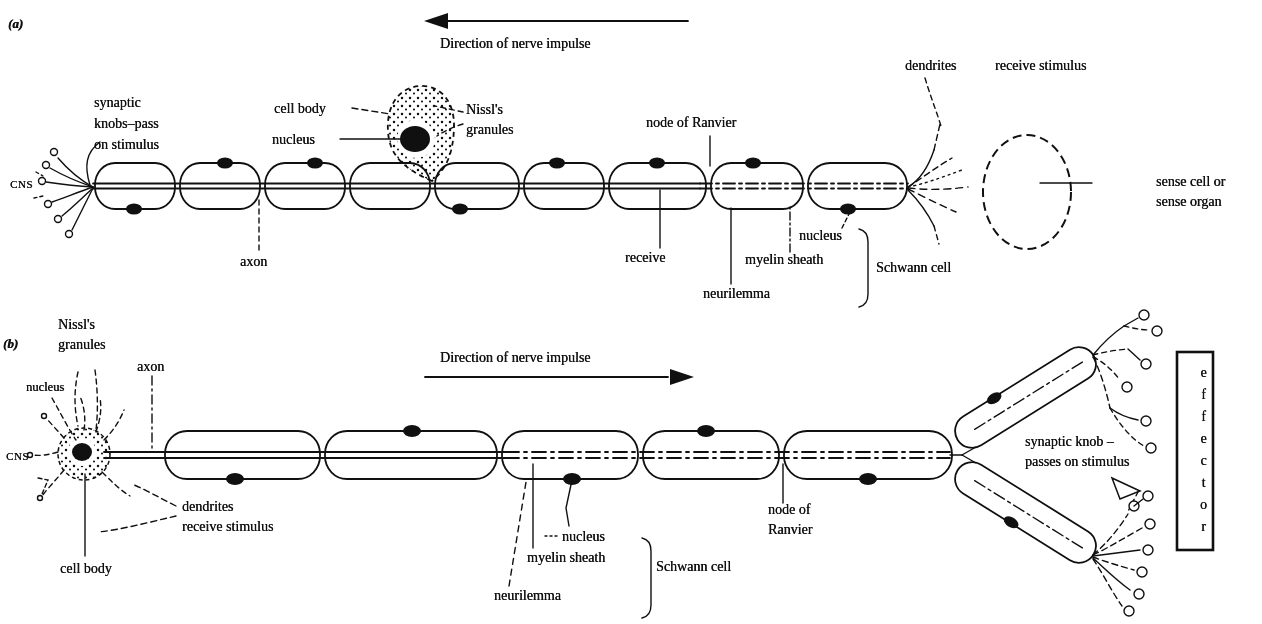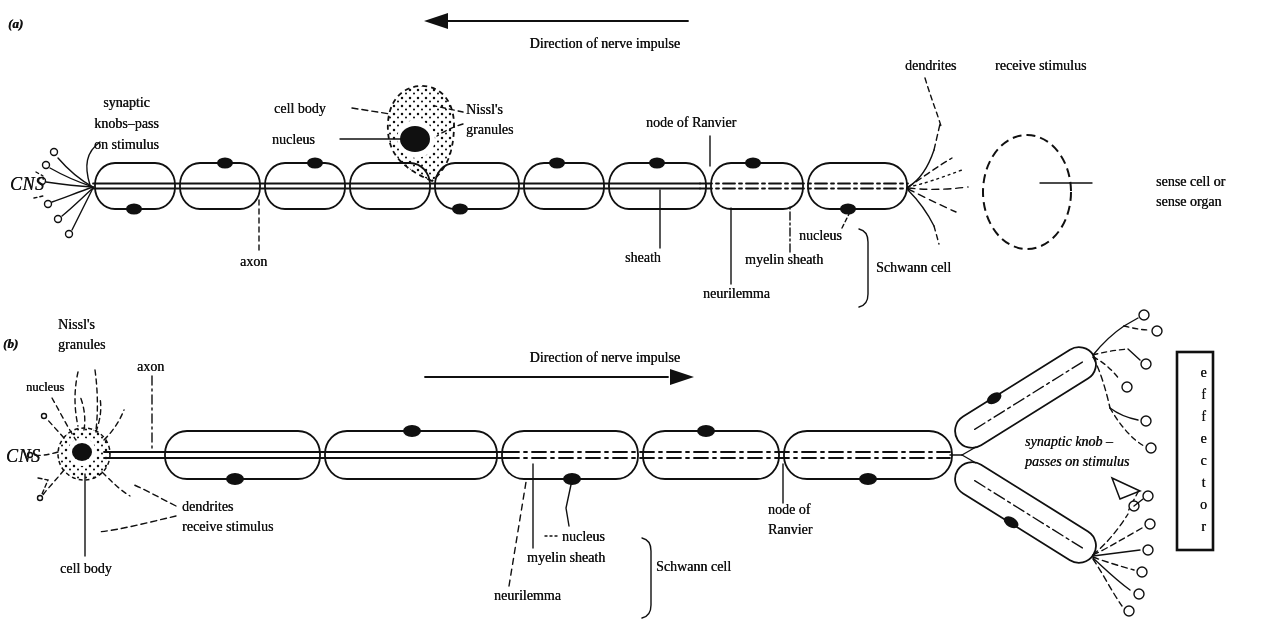--- a/index.html
+++ b/index.html
@@ -9,24 +9,24 @@
     font-family:"Liberation Serif","DejaVu Serif",serif;
     color:#121212;
   }
   svg.art { position:absolute; left:0; top:0; }
   .lbl {
     position:absolute; font-size:14px; line-height:20px;
     white-space:pre-line; color:#121212;
     text-shadow:0.35px 0 0 currentColor;
     pointer-events:none;
   }
-  .ctr { text-align:right; }
+  .ctr { text-align:left; }
   .sm  { font-size:12.5px; line-height:17px; }
   .tag { font-style:italic; font-weight:bold; font-size:13px; }
-  .caps{ font-size:18px; letter-spacing:0.5px;font-style:italic; }
+  .caps{ font-size:11px; letter-spacing:0.5px; }
   .effector-text {
     position:absolute; left:1179px; top:360px; width:32px; height:186px;
     writing-mode:vertical-rl; text-orientation:upright;
     letter-spacing:7px; font-size:14px; text-align:center;
     text-shadow:0.35px 0 0 currentColor;
   }
   
   .ink    { stroke:#101010; fill:none; stroke-width:1.8; stroke-linecap:round; }
   .thin   { stroke:#101010; fill:none; stroke-width:1.4; stroke-linecap:round; }
   .cap    { stroke:#101010; fill:#ffffff; stroke-width:1.8; }
@@ -249,31 +249,31 @@
         <path class="thin" d="M545,536 h14" stroke-dasharray="2 3"></path>
         <path class="thin" d="M509,586 L526,482" stroke-dasharray="6 5"></path>
         <path class="thin" d="M783,503 V464"></path>
         <path class="thin" d="M642,538 Q651,540 651,551 L651,605 Q651,616 642,618" stroke-width="1.7"></path>
       </g>
     </g>
   </svg>
 
   <div class="lbl tag" style="left:8px; top:14px;">(a)</div>
   <div class="lbl ctr" style="left:440px; top:34px; width:240px;">Direction of nerve impulse</div>
-  <div class="lbl" style="left:94px; top:92px; line-height:21px;text-align:center;">synaptic
+  <div class="lbl" style="left:94px; top:92px; line-height:21px;">synaptic
 knobs–pass
 on stimulus</div>
   <div class="lbl caps" style="left:10px; top:174px;">CNS</div>
   <div class="lbl" style="left:274px; top:99px;">cell body</div>
   <div class="lbl" style="left:272px; top:130px;">nucleus</div>
   <div class="lbl" style="left:466px; top:100px;">Nissl's
 granules</div>
   <div class="lbl" style="left:646px; top:113px;">node of Ranvier</div>
   <div class="lbl" style="left:240px; top:252px;">axon</div>
-  <div class="lbl" style="left:625px; top:248px;">sheath</div>
+  <div class="lbl" style="left:625px; top:248px;">receive</div>
   <div class="lbl" style="left:703px; top:284px;">neurilemma</div>
   <div class="lbl" style="left:745px; top:250px;">myelin sheath</div>
   <div class="lbl" style="left:799px; top:226px;">nucleus</div>
   <div class="lbl" style="left:876px; top:258px;">Schwann cell</div>
   <div class="lbl" style="left:905px; top:56px;">dendrites</div>
   <div class="lbl" style="left:995px; top:56px;">receive stimulus</div>
   <div class="lbl" style="left:1156px; top:172px;">sense cell or
 sense organ</div>
 
   <div class="lbl tag" style="left:3px; top:334px;">(b)</div>
@@ -285,17 +285,17 @@
   <div class="lbl caps" style="left:6px; top:446px;">CNS</div>
   <div class="lbl" style="left:182px; top:497px;">dendrites
 receive stimulus</div>
   <div class="lbl" style="left:60px; top:559px;">cell body</div>
   <div class="lbl" style="left:562px; top:527px;">nucleus</div>
   <div class="lbl" style="left:527px; top:548px;">myelin sheath</div>
   <div class="lbl" style="left:656px; top:557px;">Schwann cell</div>
   <div class="lbl" style="left:494px; top:586px;">neurilemma</div>
   <div class="lbl" style="left:768px; top:500px;">node of
 Ranvier</div>
-  <div class="lbl" style="left:1025px; top:432px;font-style:italic;">synaptic knob –
+  <div class="lbl" style="left:1025px; top:432px;">synaptic knob –
 passes on stimulus</div>
   <div class="effector-text">effector</div>
 
 </div>
 
 </body></html>

